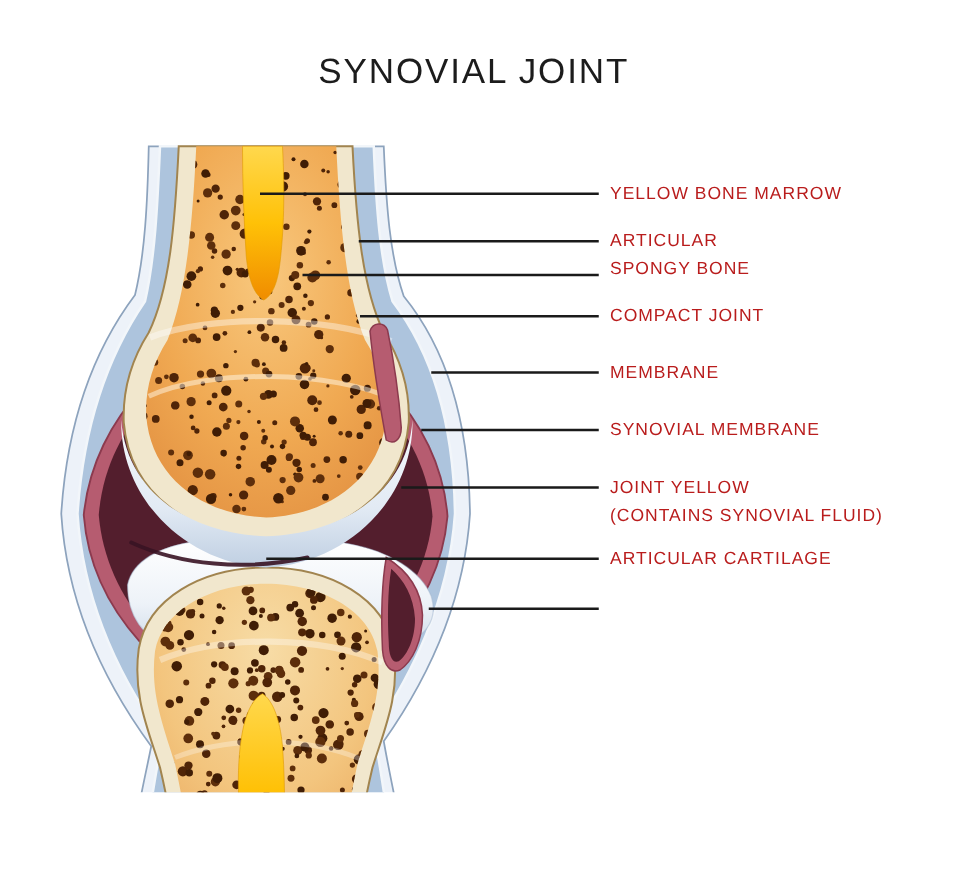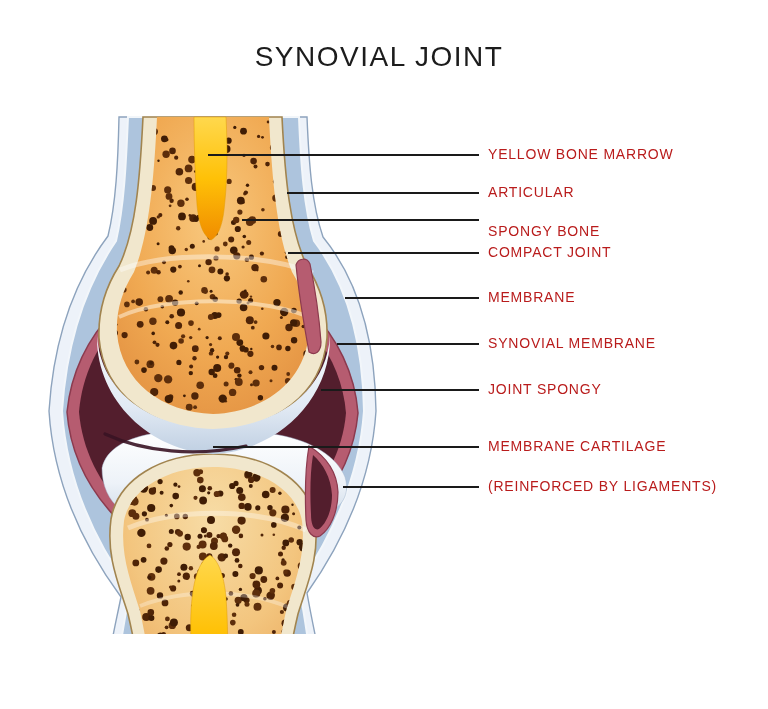--- a/index.html
+++ b/index.html
@@ -689,42 +689,42 @@
   <div id="labels">
       <div class="leader" style="left: 192px; top: 154px; width: 271px;"></div>
       <div class="label" style="top: 143px;">
         <div>YELLOW BONE MARROW</div>
       </div>
       <div class="leader" style="left: 271px; top: 192px; width: 192px;"></div>
       <div class="label" style="top: 181px;">
         <div>ARTICULAR</div>
       </div>
       <div class="leader" style="left: 226px; top: 219px; width: 237px;"></div>
-      <div class="label" style="top: 220px;">
+      <div class="label" style="top: 203px;">
         <div>SPONGY BONE</div>
       </div>
       <div class="leader" style="left: 272px; top: 252px; width: 191px;"></div>
       <div class="label" style="top: 241px;">
         <div>COMPACT JOINT</div>
       </div>
       <div class="leader" style="left: 329px; top: 297px; width: 134px;"></div>
       <div class="label" style="top: 286px;">
         <div>MEMBRANE</div>
       </div>
       <div class="leader" style="left: 321px; top: 343px; width: 142px;"></div>
       <div class="label" style="top: 332px; text-align: center;">
         <div>SYNOVIAL MEMBRANE</div>
       </div>
       <div class="leader" style="left: 305px; top: 389px; width: 158px;"></div>
       <div class="label" style="top: 378px;">
-        <div>JOINT SPONGY</div>
+        <div>JOINT YELLOW</div>
+        <div>(CONTAINS SYNOVIAL FLUID)</div>
       </div>
       <div class="leader" style="left: 197px; top: 446px; width: 266px;"></div>
       <div class="label" style="top: 435px;">
-        <div>MEMBRANE CARTILAGE</div>
+        <div>ARTICULAR CARTILAGE</div>
       </div>
       <div class="leader" style="left: 327px; top: 486px; width: 136px;"></div>
       <div class="label" style="top: 475px;">
-        <div>(REINFORCED BY LIGAMENTS)</div>
       </div>
     </div>
 
 </div>
 
 </body></html>

